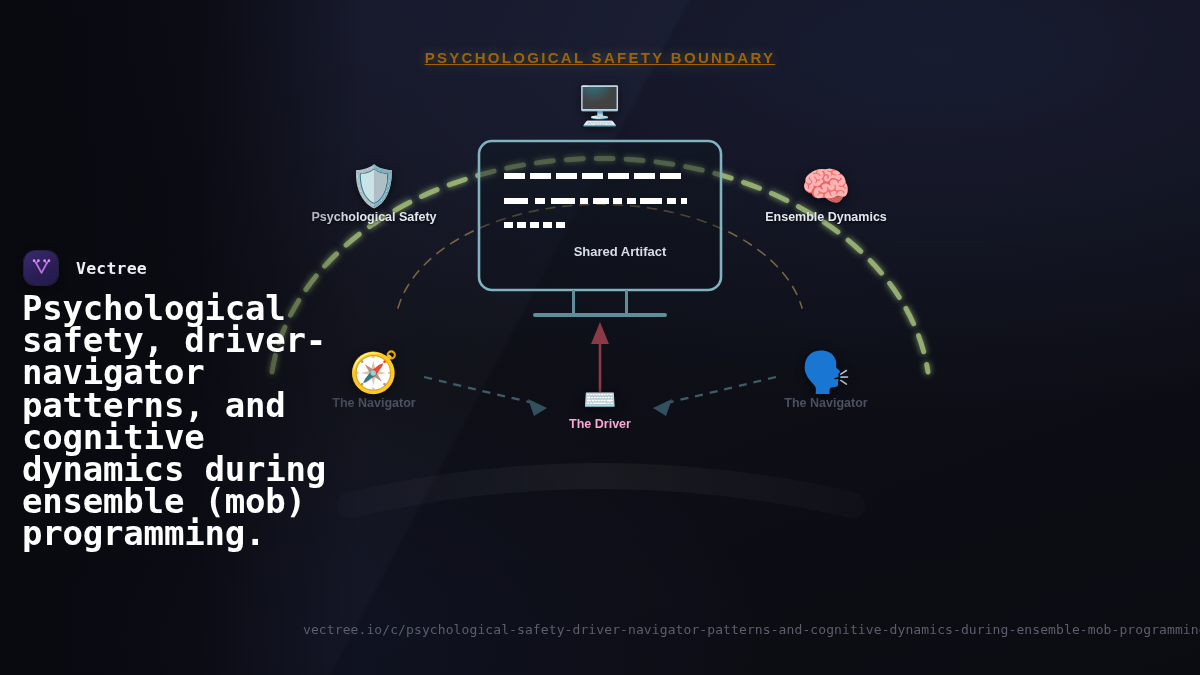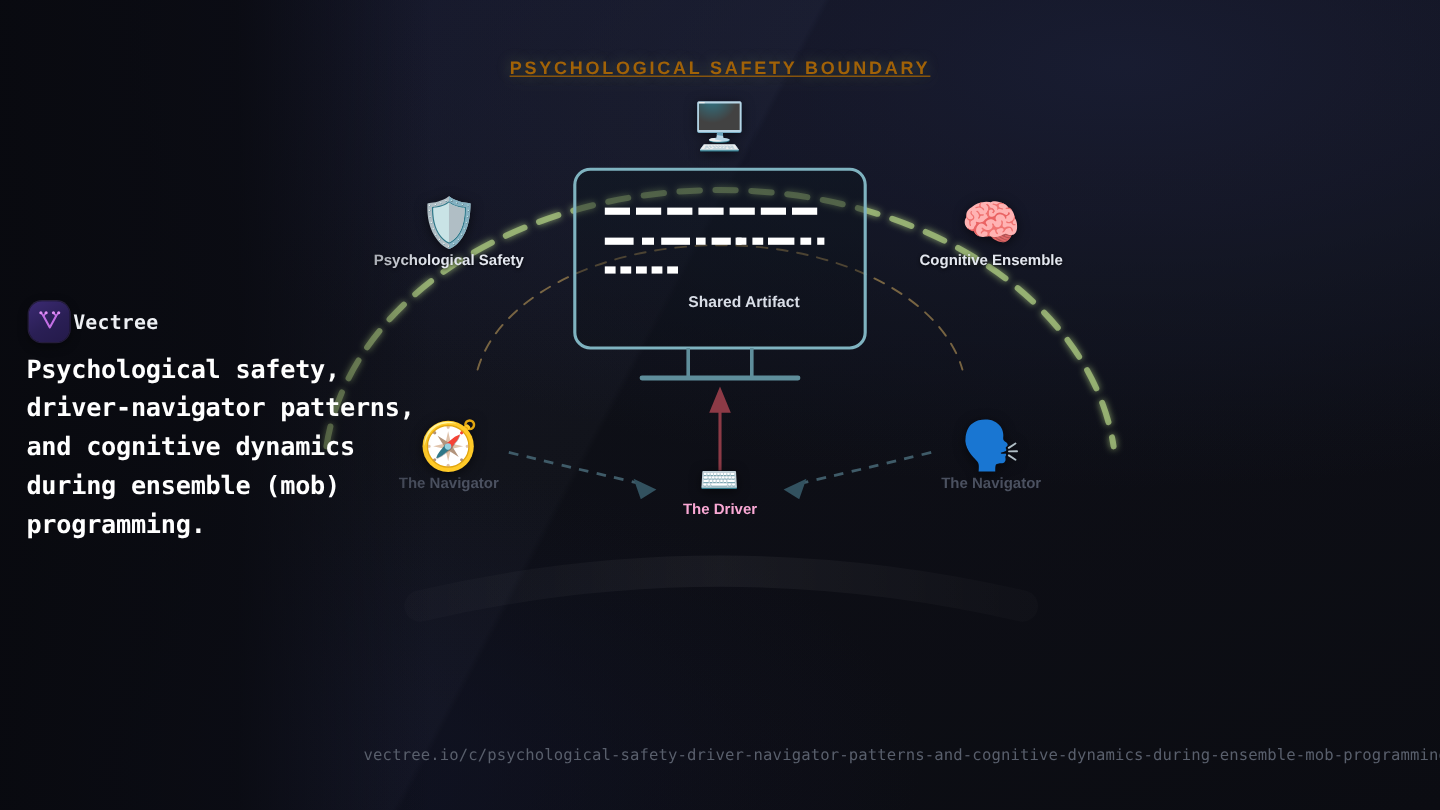--- a/index.html
+++ b/index.html
@@ -72,36 +72,36 @@
     padding-left:40px;
   }
 
   
   #text-scrim {
     position:absolute; left:0; top:0; width:360px; height:675px;
     background:linear-gradient(90deg, rgba(8,9,14,0.94) 0%, rgba(9,10,16,0.86) 55%, rgba(10,11,18,0) 100%);
   }
   #brand {
     position:absolute; left:24px; top:251px;
-    display:flex; align-items:center; gap:3px;
+    display:flex; align-items:center; gap:18px;
   }
   #brand-mark {
     width:34px; height:34px; border-radius:11px;
     background:linear-gradient(150deg,#3b2a72 0%, #2a1f55 55%, #241a4a 100%);
     box-shadow:0 0 0 1px rgba(150,110,230,0.22), 0 3px 9px rgba(0,0,0,0.45);
     display:flex; align-items:center; justify-content:center;
   }
   #brand-name {
     font-family:"DejaVu Sans Mono","Liberation Mono",monospace;
     font-size:16.5px; font-weight:bold; color:#eef0f4; letter-spacing:0.2px;
   }
   #headline {
     position:absolute; left:22px; top:292px; width:330px;
     font-family:"DejaVu Sans Mono","Liberation Mono",monospace;
-    font-weight:bold; font-size:21px; line-height:32.2px;
+    font-weight:bold; font-size:34px; line-height:32.2px;
     color:#ffffff; letter-spacing:-0.2px;
     word-break:break-word;
   }
 
   
   #footer-url {
     position:absolute; left:303px; top:622px;
     font-family:"DejaVu Sans Mono","Liberation Mono",monospace;
     font-size:13px; color:#595f6c; white-space:nowrap;
     letter-spacing:0.1px;
@@ -198,21 +198,21 @@
 
   <div id="artifact-label">Shared Artifact</div>
 
   <div class="node" id="node-psych">
     <span class="glyph">🛡️</span>
     <span class="caption caption-bright">Psychological Safety</span>
   </div>
 
   <div class="node" id="node-cog">
     <span class="glyph">🧠</span>
-    <span class="caption caption-bright">Cognitive Ensemble</span>
+    <span class="caption caption-bright">Ensemble Dynamics</span>
   </div>
 
   <div class="node" id="node-nav">
     <span class="glyph">🧭</span>
     <span class="caption caption-dim">The Navigator</span>
   </div>
 
   <div class="node" id="node-ens">
     <span class="glyph">🗣️</span>
     <span class="caption caption-dim">The Navigator</span>

